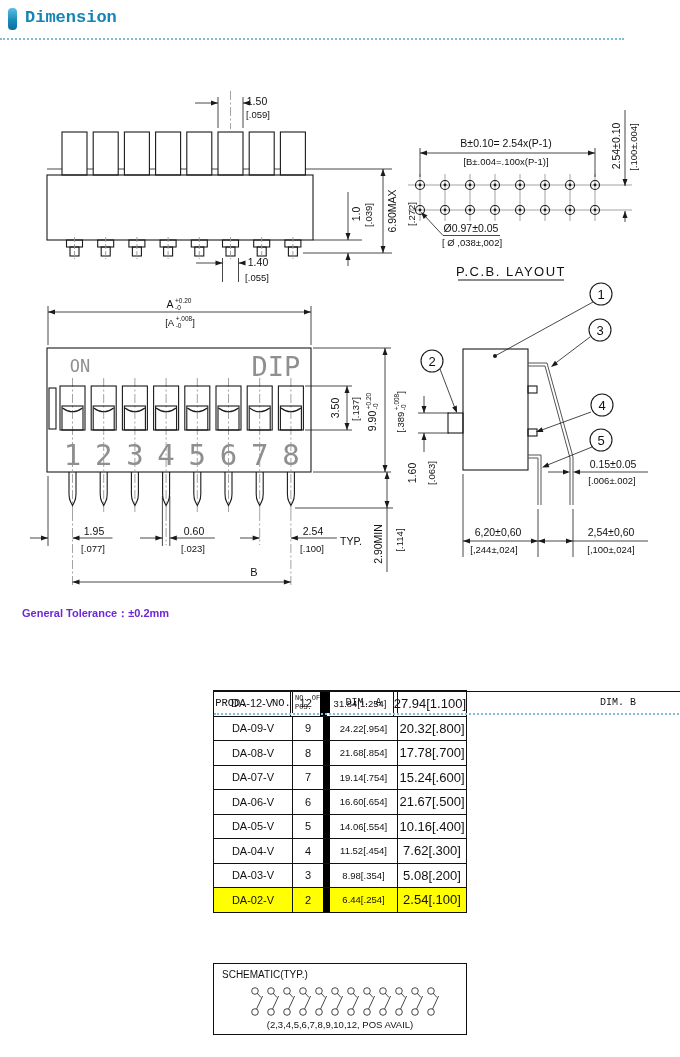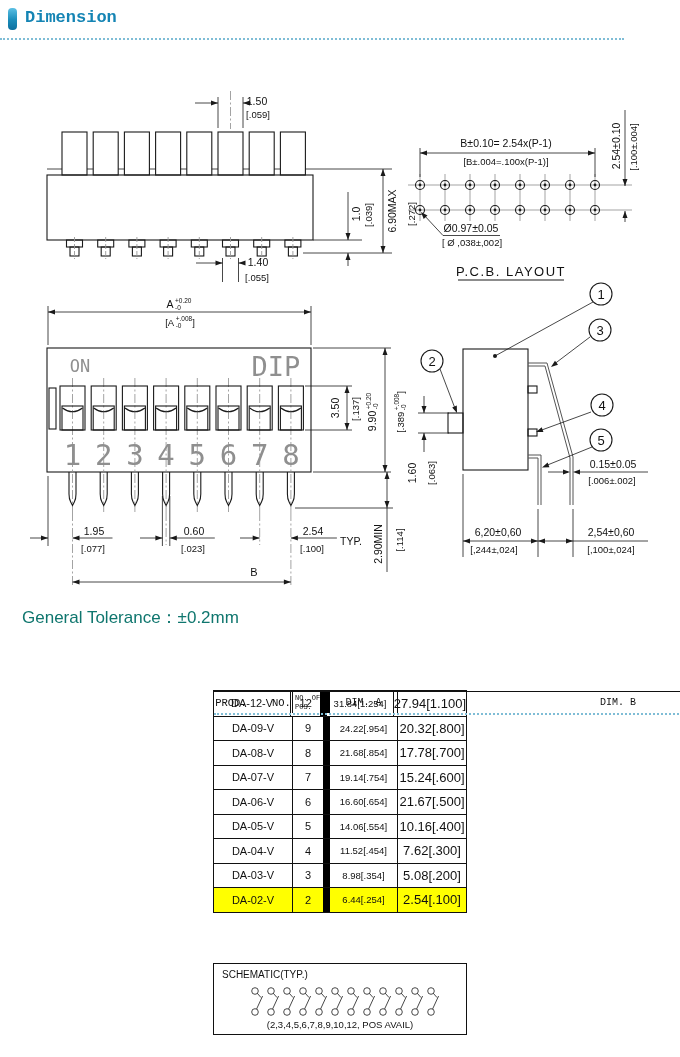--- a/index.html
+++ b/index.html
@@ -15,21 +15,21 @@
        white-space:nowrap;line-height:1;}
   .lbl.sm{font-size:9.5px;}
   .lbl.rot{transform:translate(-50%,-50%) rotate(-90deg);}
   .lbl.cmp{display:inline-flex;align-items:center;}
   .tol{display:inline-flex;flex-direction:column;justify-content:center;font-size:6.5px;
        line-height:1.15;text-align:left;margin-left:1.5px;}
   .pcb-title{font-size:13px;letter-spacing:1.5px;color:#111;}
   .tech{position:absolute;transform:translate(-50%,-50%);font-family:"DejaVu Sans Mono",monospace;
         color:#8f8f8f;line-height:1;}
   .callout{position:absolute;transform:translate(-50%,-50%);font-size:13px;color:#111;}
-  .tolnote{position:absolute;left:22px;top:606px;font-size:17px;font-weight:normal;color:#0f766e;}
+  .tolnote{position:absolute;left:22px;top:606px;font-size:11px;font-weight:bold;color:#6d28d9;}
   
   .tbl{position:absolute;left:213px;top:690px;width:254px;border:1.5px solid #111;
        display:flex;flex-direction:column;box-sizing:border-box;background:#fff;}
   .trow{display:flex;height:24.5px;border-top:1px solid #111;box-sizing:border-box;}
   .trow:first-child{border-top:none;justify-content:space-between;}
   .trow.hl{background:#ffff00;}
   .trow.hdr{height:24px;}
   .tc{display:flex;align-items:center;justify-content:center;box-sizing:border-box;color:#111;}
   .c1{width:79px;border-right:1px solid #111;font-size:11px;}
   .c2{width:37px;border-right:7px solid #000000;font-size:11px;}

